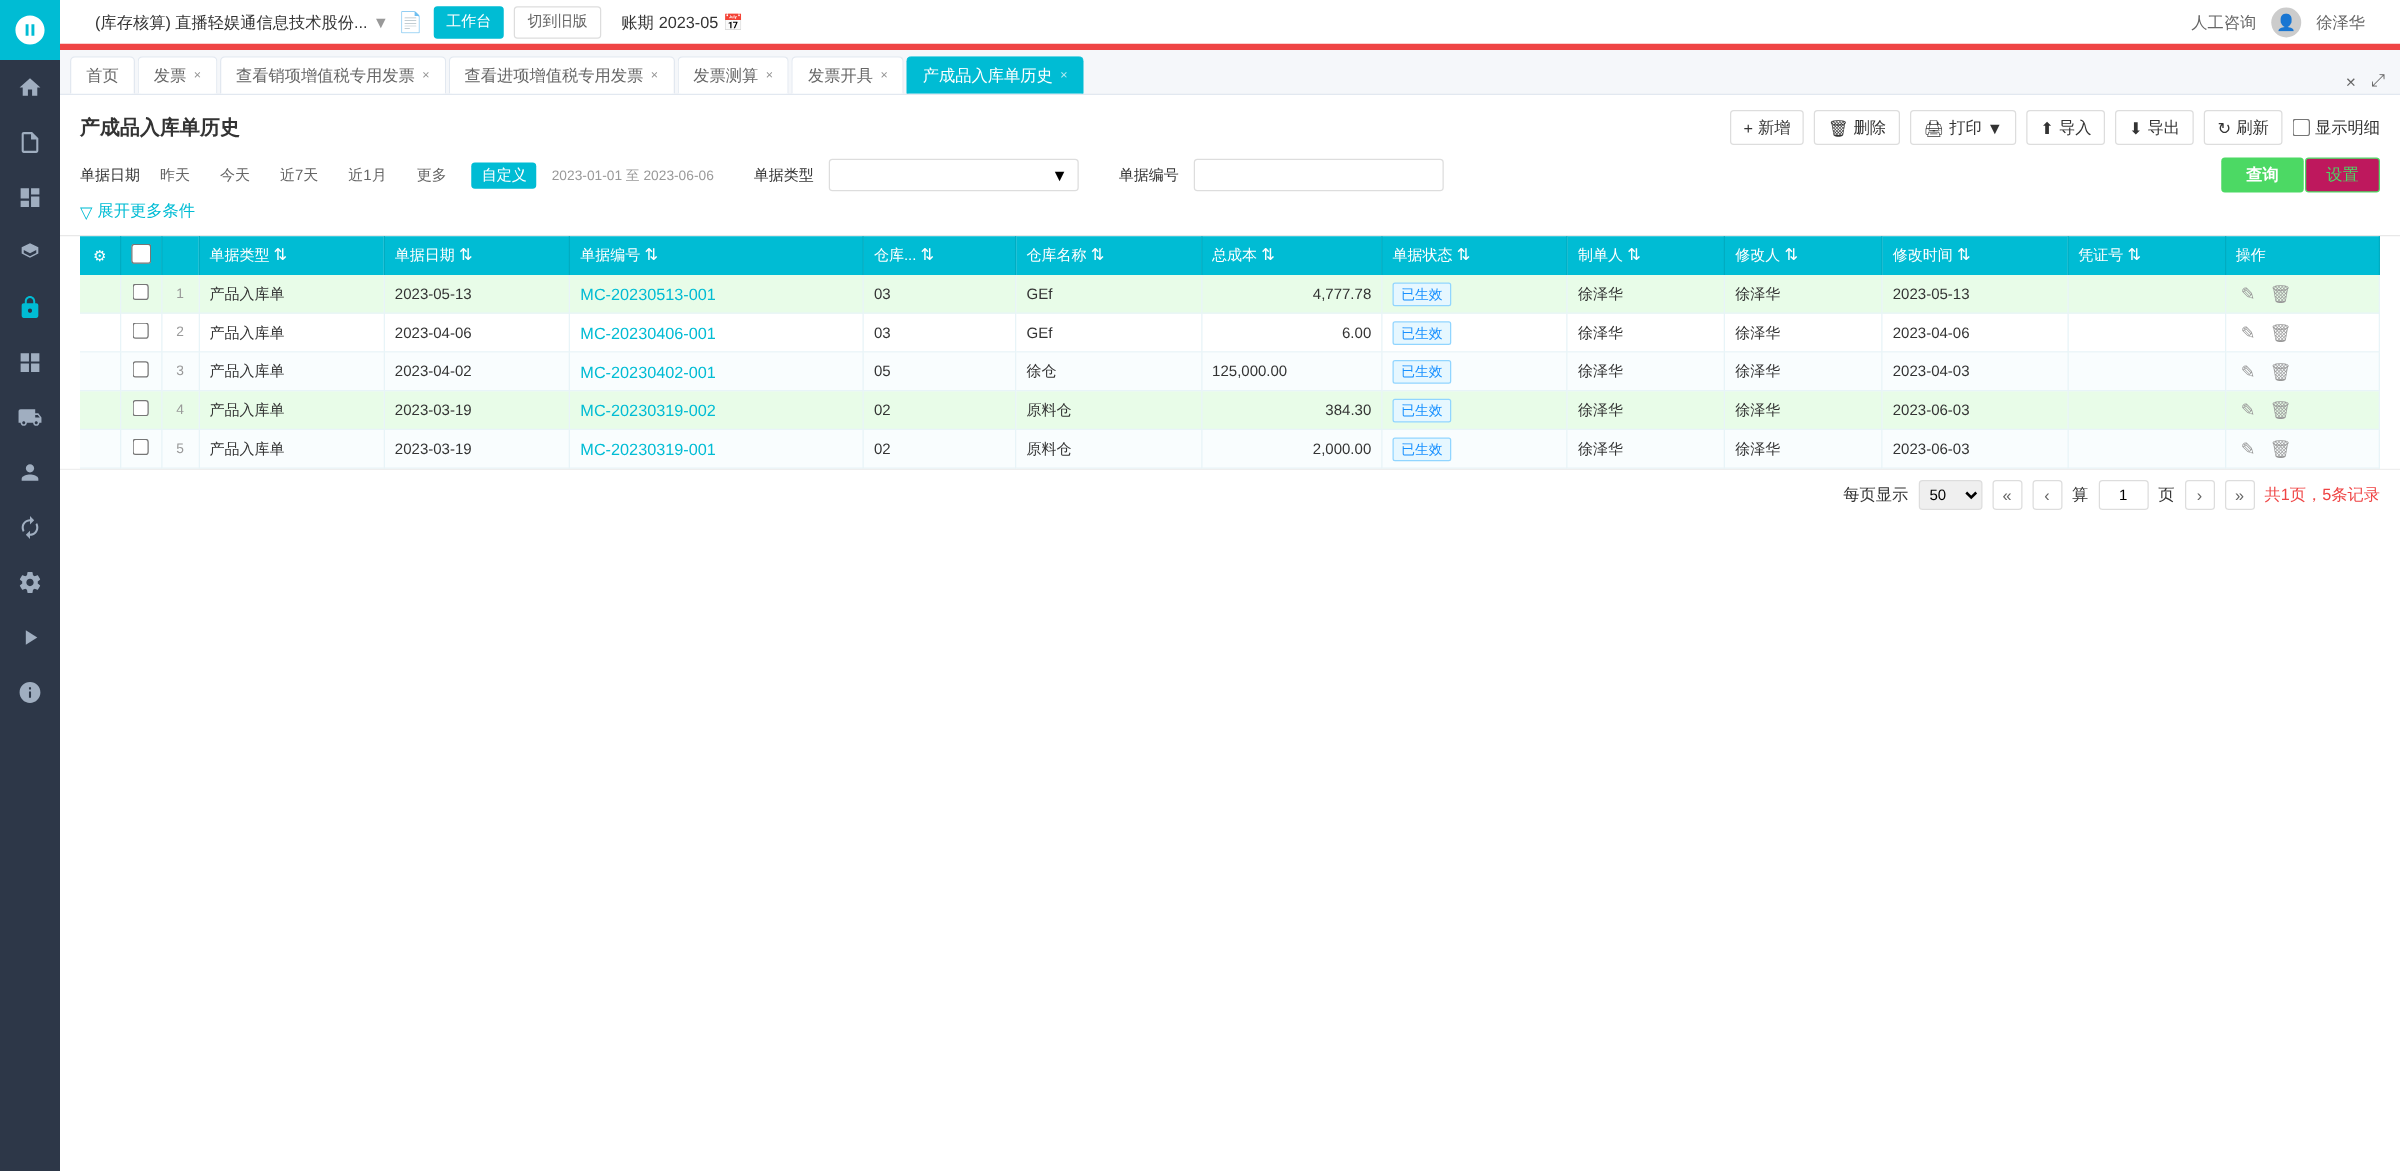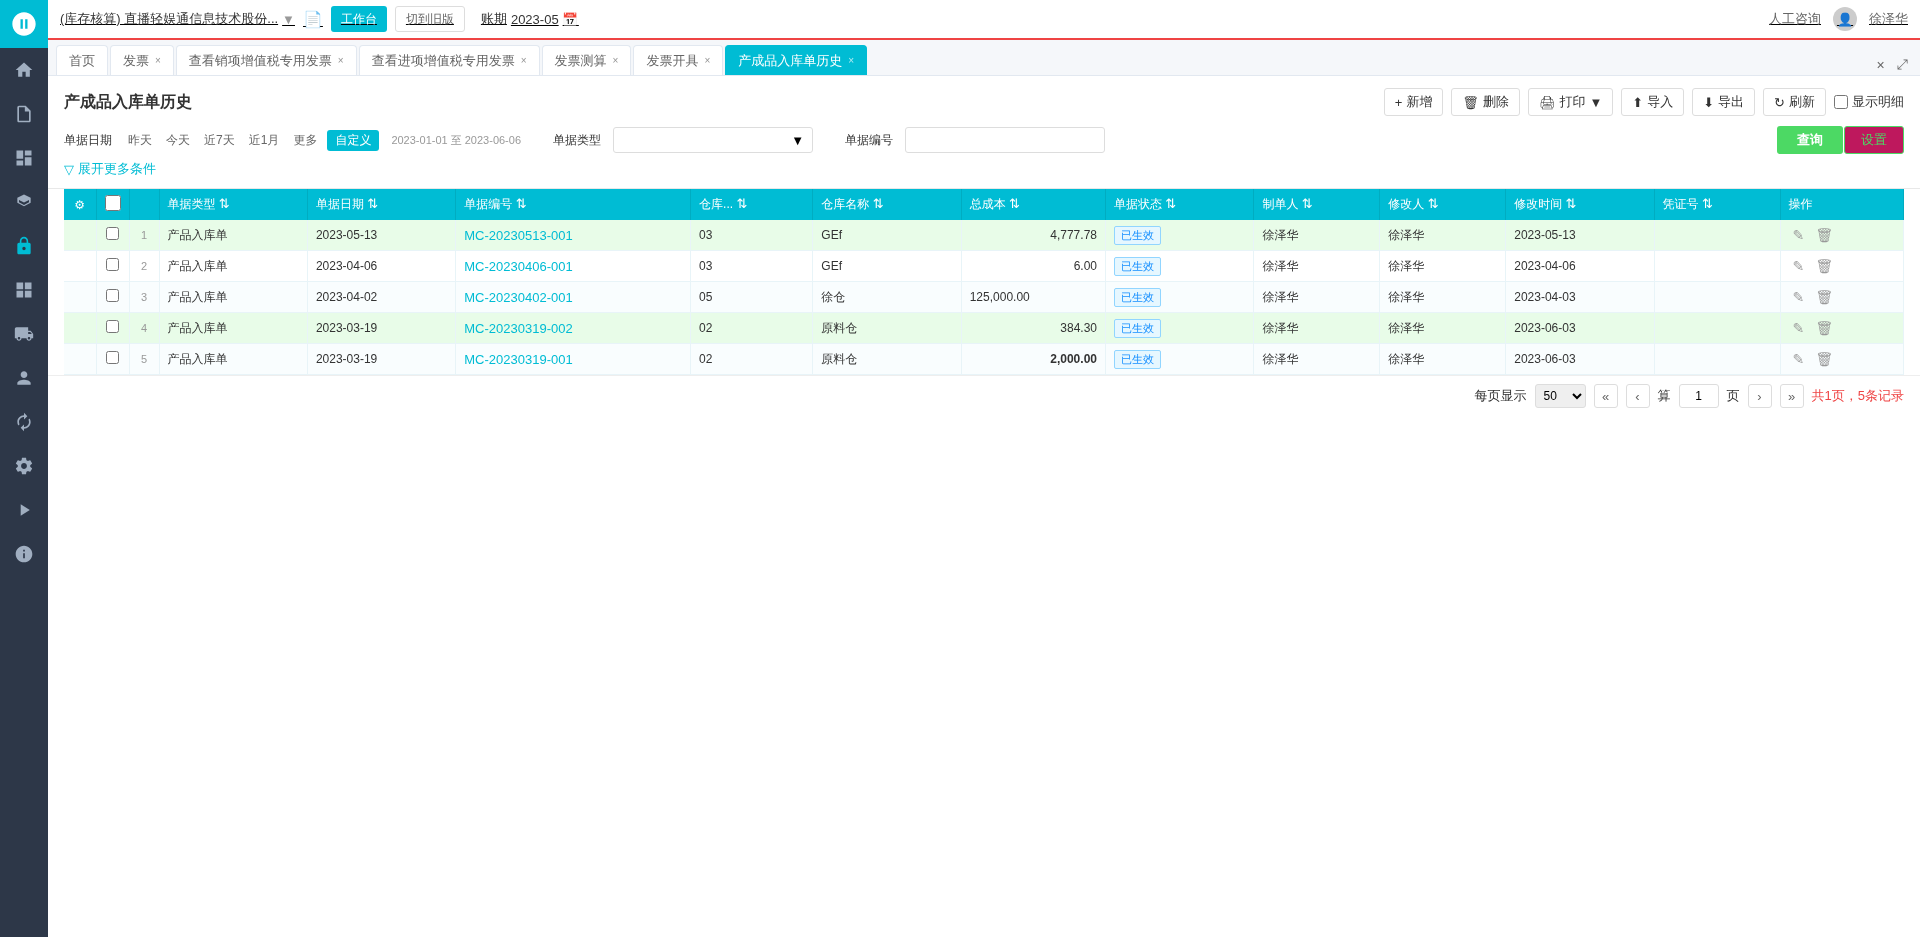--- a/index.html
+++ b/index.html
@@ -10,21 +10,21 @@
     .sidebar-logo { width: 48px; height: 48px; background: #00bcd4; display: flex; align-items: center; justify-content: center; }
     .sidebar-logo svg { width: 28px; height: 28px; fill: white; }
     .sidebar-item { width: 48px; height: 44px; display: flex; align-items: center; justify-content: center; color: #a0aec0; cursor: pointer; }
     .sidebar-item.active { color: #00bcd4; }
     .sidebar-item svg { width: 20px; height: 20px; fill: currentColor; }
 
     
     .main { flex: 1; display: flex; flex-direction: column; overflow: hidden; }
 
     
-    .topbar { height: 40px; background: #fff; border-bottom: 2px solid #ef4444; display: flex; align-items: center; padding: 0 12px; gap: 8px; flex-shrink: 0; text-decoration: underline; }
+    .topbar { height: 40px; background: #fff; border-bottom: 5px solid #ef4444; display: flex; align-items: center; padding: 0 28px; gap: 8px; flex-shrink: 0; }
     .topbar-company { font-size: 12px; color: #333; display: flex; align-items: center; gap: 4px; }
     .topbar-company .chevron { color: #999; }
     .topbar-btn { height: 26px; padding: 0 10px; border-radius: 3px; border: none; cursor: pointer; font-size: 12px; }
     .topbar-btn.workbench { background: #00bcd4; color: white; }
     .topbar-btn.history { background: #fff; border: 1px solid #ddd; color: #666; text-align: right; }
     .topbar-period { font-size: 12px; color: #333; margin-left: 8px; display: flex; align-items: center; gap: 4px; }
     .topbar-spacer { flex: 1; }
     .topbar-right { display: flex; align-items: center; gap: 12px; color: #666; font-size: 12px; }
 
     
@@ -43,21 +43,21 @@
     .page-title { font-size: 16px; font-weight: bold; color: #333; }
     .page-actions { display: flex; align-items: center; gap: 8px; }
     .action-btn { height: 28px; padding: 0 10px; border: 1px solid #ddd; border-radius: 3px; background: #fff; cursor: pointer; font-size: 12px; color: #333; display: flex; align-items: center; gap: 4px; }
     .show-detail { display: flex; align-items: center; gap: 4px; font-size: 12px; color: #333; }
     .show-detail input { width: 14px; height: 14px; }
 
     
     .filter-area { padding: 10px 16px; border-bottom: 1px solid #e8e8e8; }
     .filter-row { display: flex; align-items: center; gap: 12px; flex-wrap: wrap; }
     .filter-label { font-size: 12px; color: #333; white-space: nowrap; }
-    .filter-date-btns { display: flex; gap: 6px; align-items: center; }
+    .filter-date-btns { display: flex; gap: 16px; align-items: center; }
     .date-btn { font-size: 12px; color: #666; cursor: pointer; padding: 2px 4px; }
     .date-btn.custom { background: #00bcd4; color: #fff; border-radius: 3px; padding: 2px 8px; }
     .filter-date-range { font-size: 11px; color: #999; }
     .filter-select { height: 26px; border: 1px solid #ddd; border-radius: 3px; padding: 0 8px; font-size: 12px; min-width: 160px; display: flex; align-items: center; justify-content: space-between; cursor: pointer; background: #fff; gap: 8px; }
     .filter-input { height: 26px; border: 1px solid #ddd; border-radius: 3px; padding: 0 8px; font-size: 12px; min-width: 200px; }
     .query-btn { height: 28px; padding: 0 20px; background: #4cd964; border: none; border-radius: 3px; color: #fff; font-size: 13px; cursor: pointer; font-weight: bold; }
     .setting-btn { height: 28px; padding: 0 16px; background: #be185d; border: 1px solid #4cd964; border-radius: 3px; color: #4cd964; font-size: 13px; cursor: pointer; }
     .expand-btn { font-size: 12px; color: #00bcd4; cursor: pointer; display: flex; align-items: center; gap: 4px; }
 
     
@@ -415,21 +415,21 @@
       <td></td>
       <td class="checkbox-col">
         <input type="checkbox" style="">
       </td>
       <td class="row-num">5</td>
       <td>产品入库单</td>
       <td>2023-03-19</td>
       <td><a href="#">MC-20230319-001</a></td>
       <td>02</td>
       <td>原料仓</td>
-      <td style="text-align:right;font-weight:bold;">2,000.00</td>
+      <td style="text-align:right;">2,000.00</td>
       <td>
         <span class="status-badge status-effective">已生效</span>
       </td>
       <td>徐泽华</td>
       <td>徐泽华</td>
       <td>2023-06-03</td>
       <td></td>
       <td>
         <button class="op-btn" title="编辑">✎</button>
         <button class="op-btn" title="删除">🗑</button>

